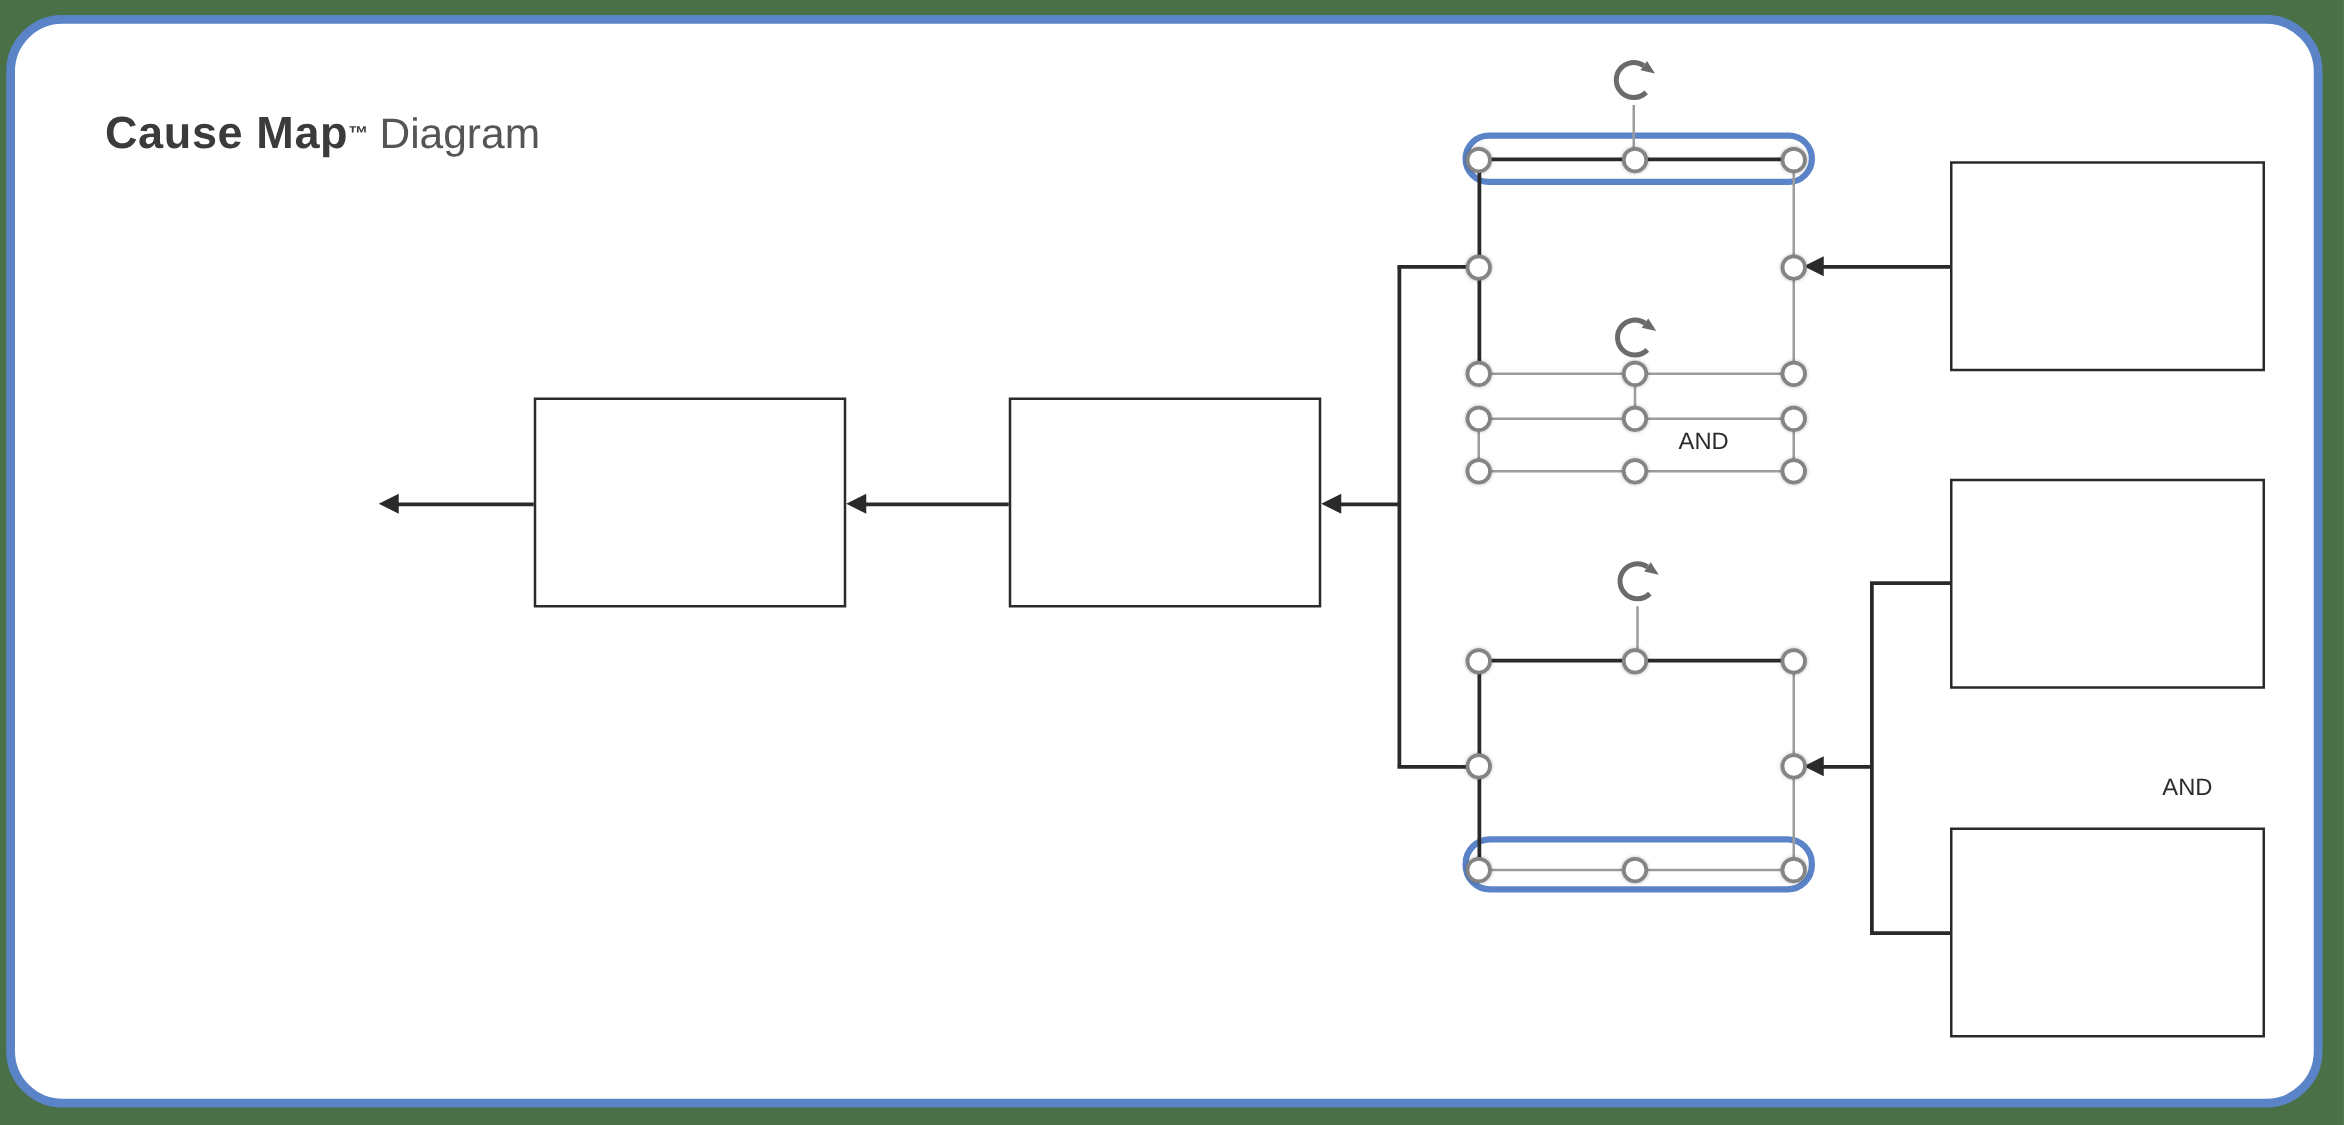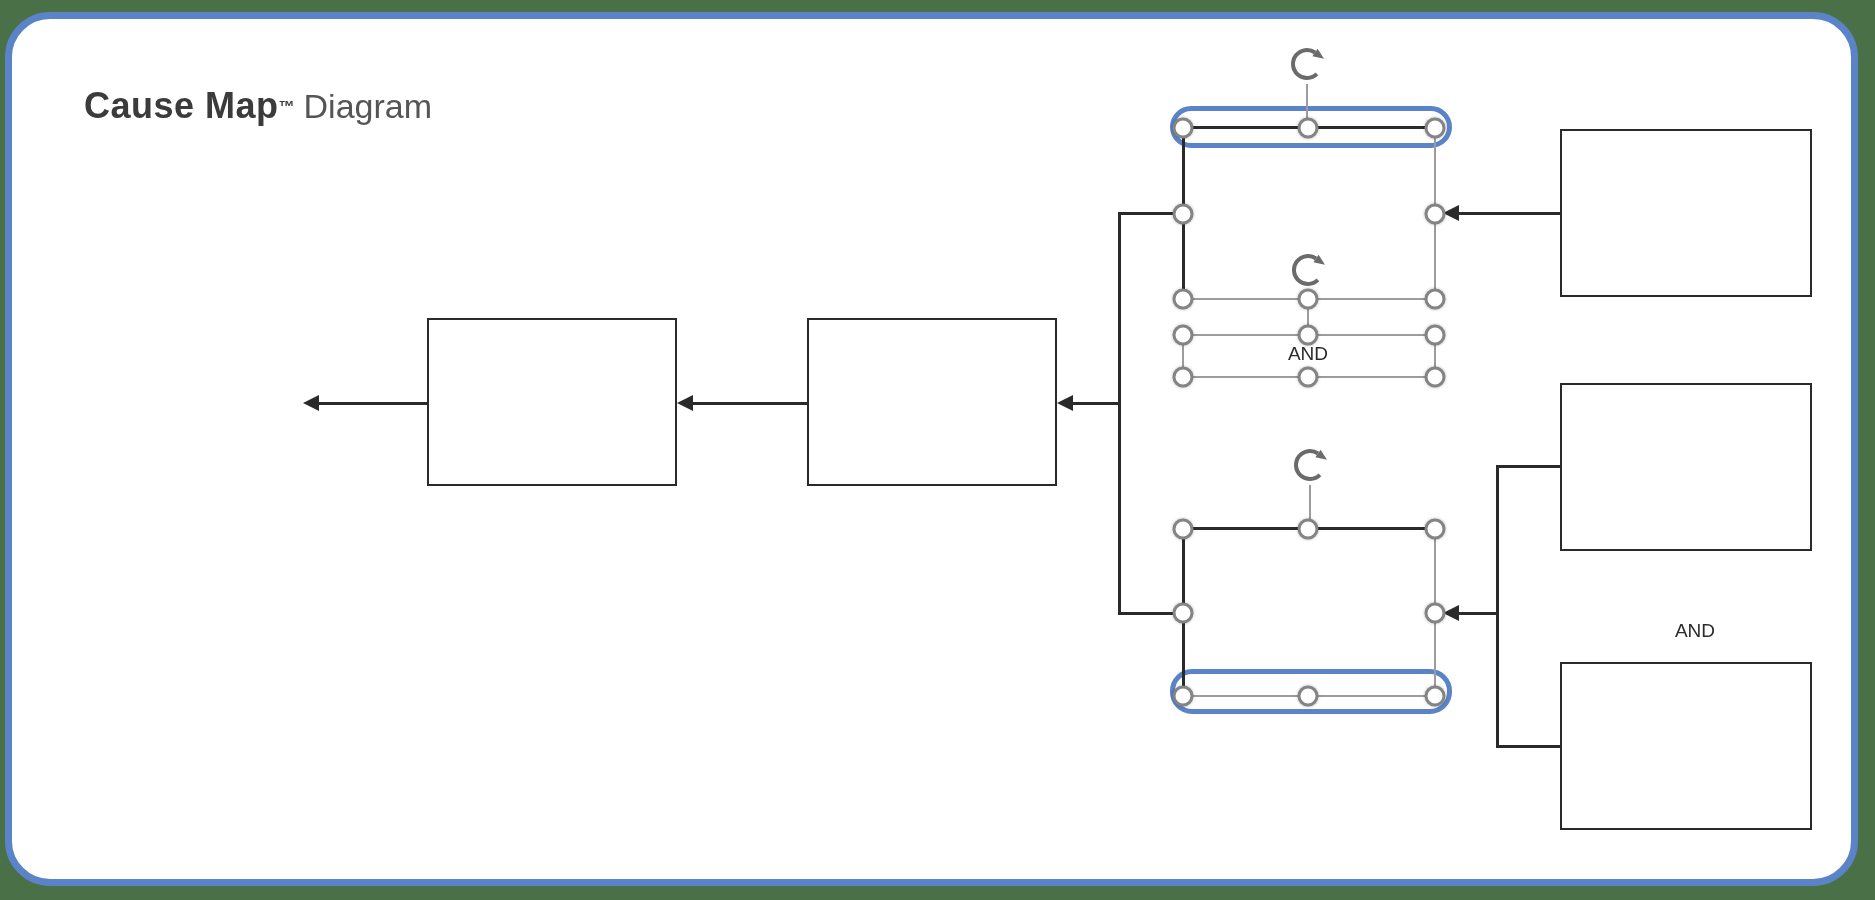--- a/index.html
+++ b/index.html
@@ -49,21 +49,21 @@
   }
   
   .pill{
     position:absolute;box-sizing:border-box;border:5px solid var(--accent-blue,#5B83C8);
     border-radius:22px;z-index:1;background:transparent;
   }
   
   .rotate{position:absolute;width:46px;height:46px;z-index:5;}
   
   .and-label{
-    position:absolute;width:150px;text-align:center;font-size:19px;color:#2b2b2b;z-index:4;
+    position:absolute;width:150px;text-align:right;font-size:19px;color:#2b2b2b;z-index:4;
   }
 </style>
 </head>
 <body>
 
 <div id="stage">
   <div id="panel">
 
     <div id="title">
       <span class="brand">Cause Map</span><span class="tm">™</span><span class="suffix">Diagram</span>

